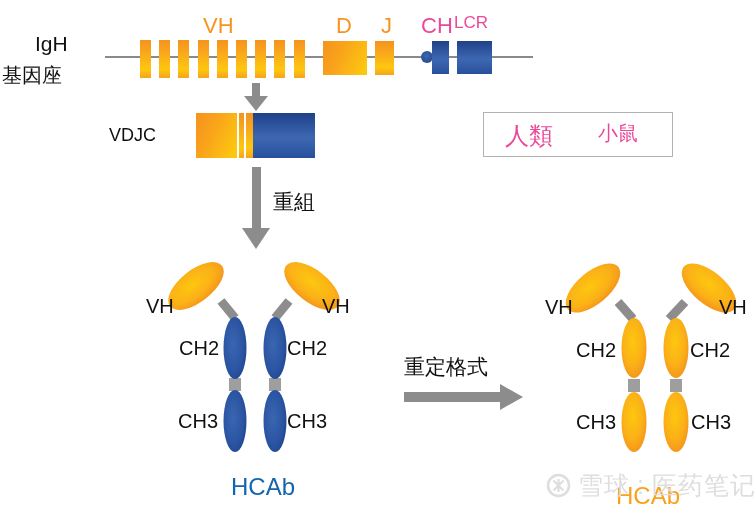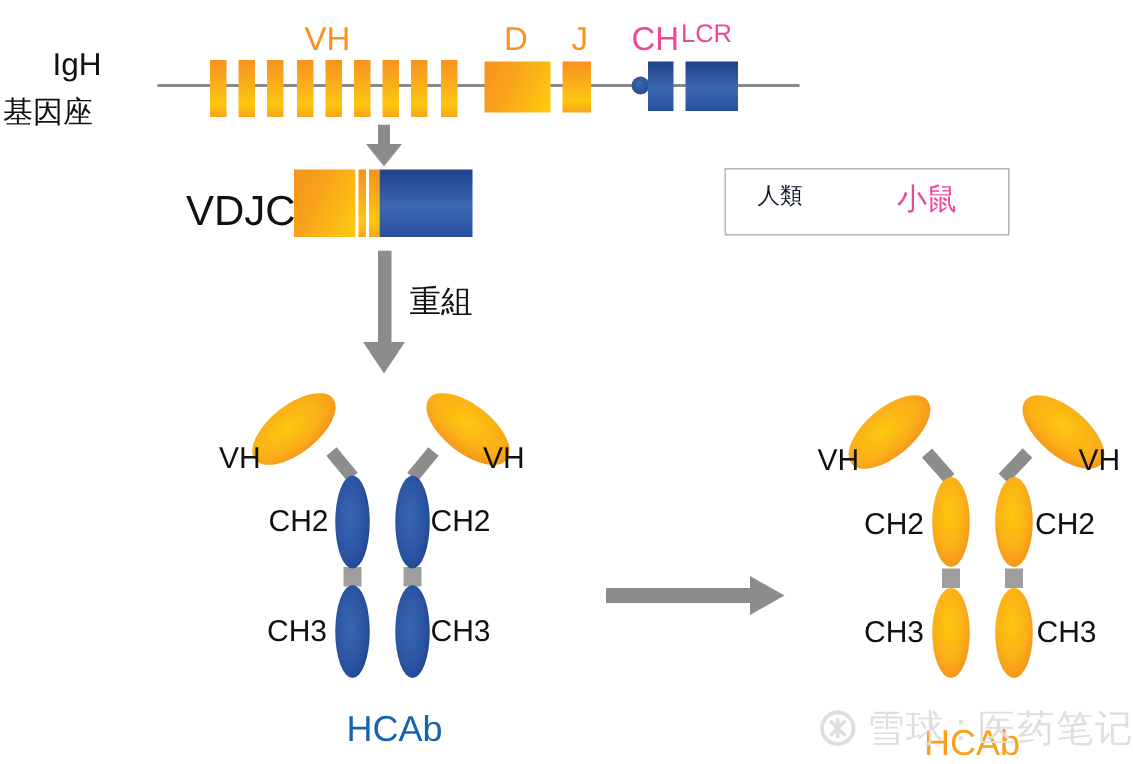--- a/index.html
+++ b/index.html
@@ -64,38 +64,38 @@
   <div class="abs grad-orange-v" style="left:375px;top:41px;width:19px;height:34px"></div>
   <div class="abs" style="left:421px;top:51px;width:12px;height:12px;border-radius:50%;background:radial-gradient(circle at 45% 40%, #3D68B1, #1F4189)"></div>
   <div class="abs grad-blue-v" style="left:432px;top:41px;width:17px;height:33px"></div>
   <div class="abs grad-blue-v" style="left:457px;top:41px;width:35px;height:33px"></div>
 
   <svg class="abs" style="left:240px;top:83px" width="32" height="29" viewBox="0 0 32 29">
     <rect x="12" y="0" width="8" height="13" fill="#8C8C8C"></rect>
     <polygon points="4,13 28,13 16,28" fill="#8C8C8C"></polygon>
   </svg>
 
-  <div class="txt" style="left:124px;top:126px;font-size:28px">VDJC</div>
+  <div class="txt" style="left:109px;top:126px;font-size:18px">VDJC</div>
   <div class="vdjc-box">
     <div class="grad-orange-d" style="flex:0 0 41px"></div>
     <div style="flex:0 0 2px;background:#fff"></div>
     <div class="grad-orange-v" style="flex:0 0 5px"></div>
     <div style="flex:0 0 2px;background:#fff"></div>
     <div class="grad-orange-v" style="flex:0 0 7px"></div>
     <div class="grad-blue-v" style="flex:1"></div>
   </div>
 
   <svg class="abs" style="left:240px;top:167px" width="32" height="83" viewBox="0 0 32 83">
     <rect x="12" y="0" width="9" height="61" fill="#8C8C8C"></rect>
     <polygon points="2,61 30,61 16,82" fill="#8C8C8C"></polygon>
   </svg>
   <div class="txt" style="left:273px;top:191px;font-size:21px">重組</div>
 
   <div class="legend-box">
-    <div class="txt" style="left:21px;top:10px;font-size:15px;color:#0f172a">人類</div>
+    <div class="txt" style="left:21px;top:10px;font-size:24px;color:#ec4899">人類</div>
     <div class="txt blue-txt" style="left:114px;top:10px;font-size:20px">小鼠</div>
   </div>
 
   <svg class="abs" style="left:140px;top:255px" width="230" height="210" viewBox="0 0 230 210">
     <defs>
       <radialGradient id="gOr" cx="45%" cy="40%" r="70%">
         <stop offset="0%" stop-color="#FDC70F"></stop>
         <stop offset="55%" stop-color="#FBB117"></stop>
         <stop offset="100%" stop-color="#F28C1E"></stop>
       </radialGradient>
@@ -121,20 +121,21 @@
   <div class="txt" style="left:179px;top:338px;font-size:20px">CH2</div>
   <div class="txt" style="left:287px;top:338px;font-size:20px">CH2</div>
   <div class="txt" style="left:178px;top:411px;font-size:20px">CH3</div>
   <div class="txt" style="left:287px;top:411px;font-size:20px">CH3</div>
   <div class="txt" style="left:231px;top:474px;font-size:24px;color:#1565AE">HCAb</div>
 
   <svg class="abs" style="left:404px;top:383px" width="120" height="28" viewBox="0 0 120 28">
     <rect x="0" y="9" width="96" height="10" fill="#8C8C8C"></rect>
     <polygon points="96,1 96,27 119,14" fill="#8C8C8C"></polygon>
   </svg>
+  <div class="txt" style="left:404px;top:356px;font-size:21px">重定格式</div>
 
   <svg class="abs" style="left:535px;top:255px" width="220" height="210" viewBox="0 0 220 210">
     <line x1="83" y1="47" x2="98" y2="64" stroke="#8d8d8d" stroke-width="9"></line>
     <line x1="150" y1="47" x2="134" y2="64" stroke="#8d8d8d" stroke-width="9"></line>
     <ellipse cx="58" cy="33" rx="33" ry="16" transform="rotate(-40 58 33)" fill="url(#gOr)"></ellipse>
     <ellipse cx="174" cy="33" rx="33" ry="16" transform="rotate(40 174 33)" fill="url(#gOr)"></ellipse>
     <rect x="93" y="124" width="12" height="13" fill="#9E9E9E"></rect>
     <rect x="135" y="124" width="12" height="13" fill="#9E9E9E"></rect>
     <ellipse cx="99" cy="93" rx="12.5" ry="30" fill="url(#gOr)"></ellipse>
     <ellipse cx="141" cy="93" rx="12.5" ry="30" fill="url(#gOr)"></ellipse>

